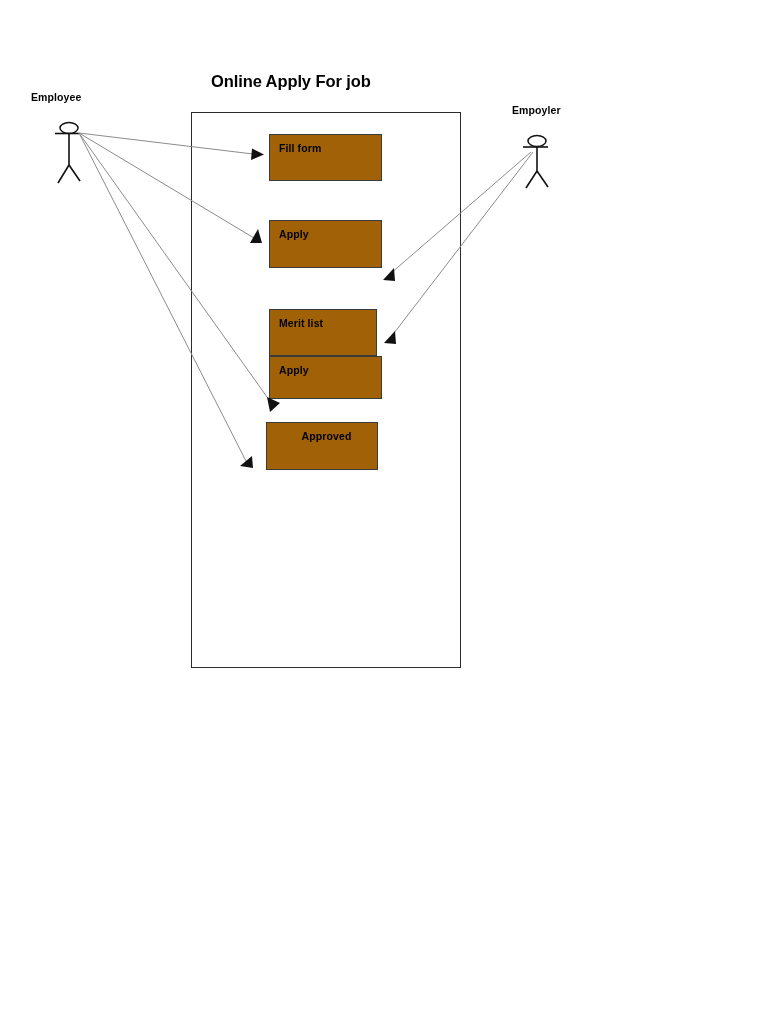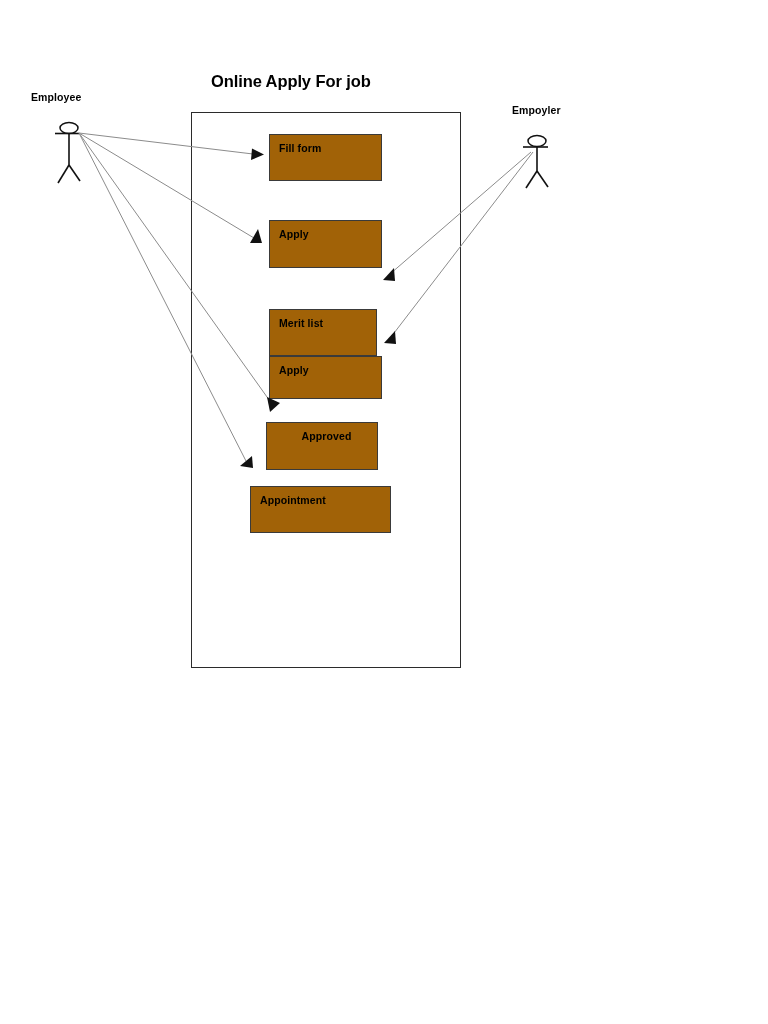--- a/index.html
+++ b/index.html
@@ -145,23 +145,20 @@
   </div>
   <div class="usecase" id="uc-merit-list">
     <span>Merit list</span>
   </div>
   <div class="usecase" id="uc-verify">
     <span>Apply</span>
   </div>
   <div class="usecase" id="uc-approved">
     <span>Approved</span>
   </div>
-  <div class="usecase" id="uc-appointment">
-    <span>Appointment</span>
-  </div>
 
   <svg id="connectors" viewBox="0 0 768 1024">
 
     <g>
       <line class="conn-line" x1="79" y1="133" x2="253" y2="154"></line>
       <polygon class="arrow-head" points="252,148.5 264,154.5 251,160"></polygon>
     </g>
 
     <g>
       <line class="conn-line" x1="79" y1="133" x2="254" y2="238"></line>

